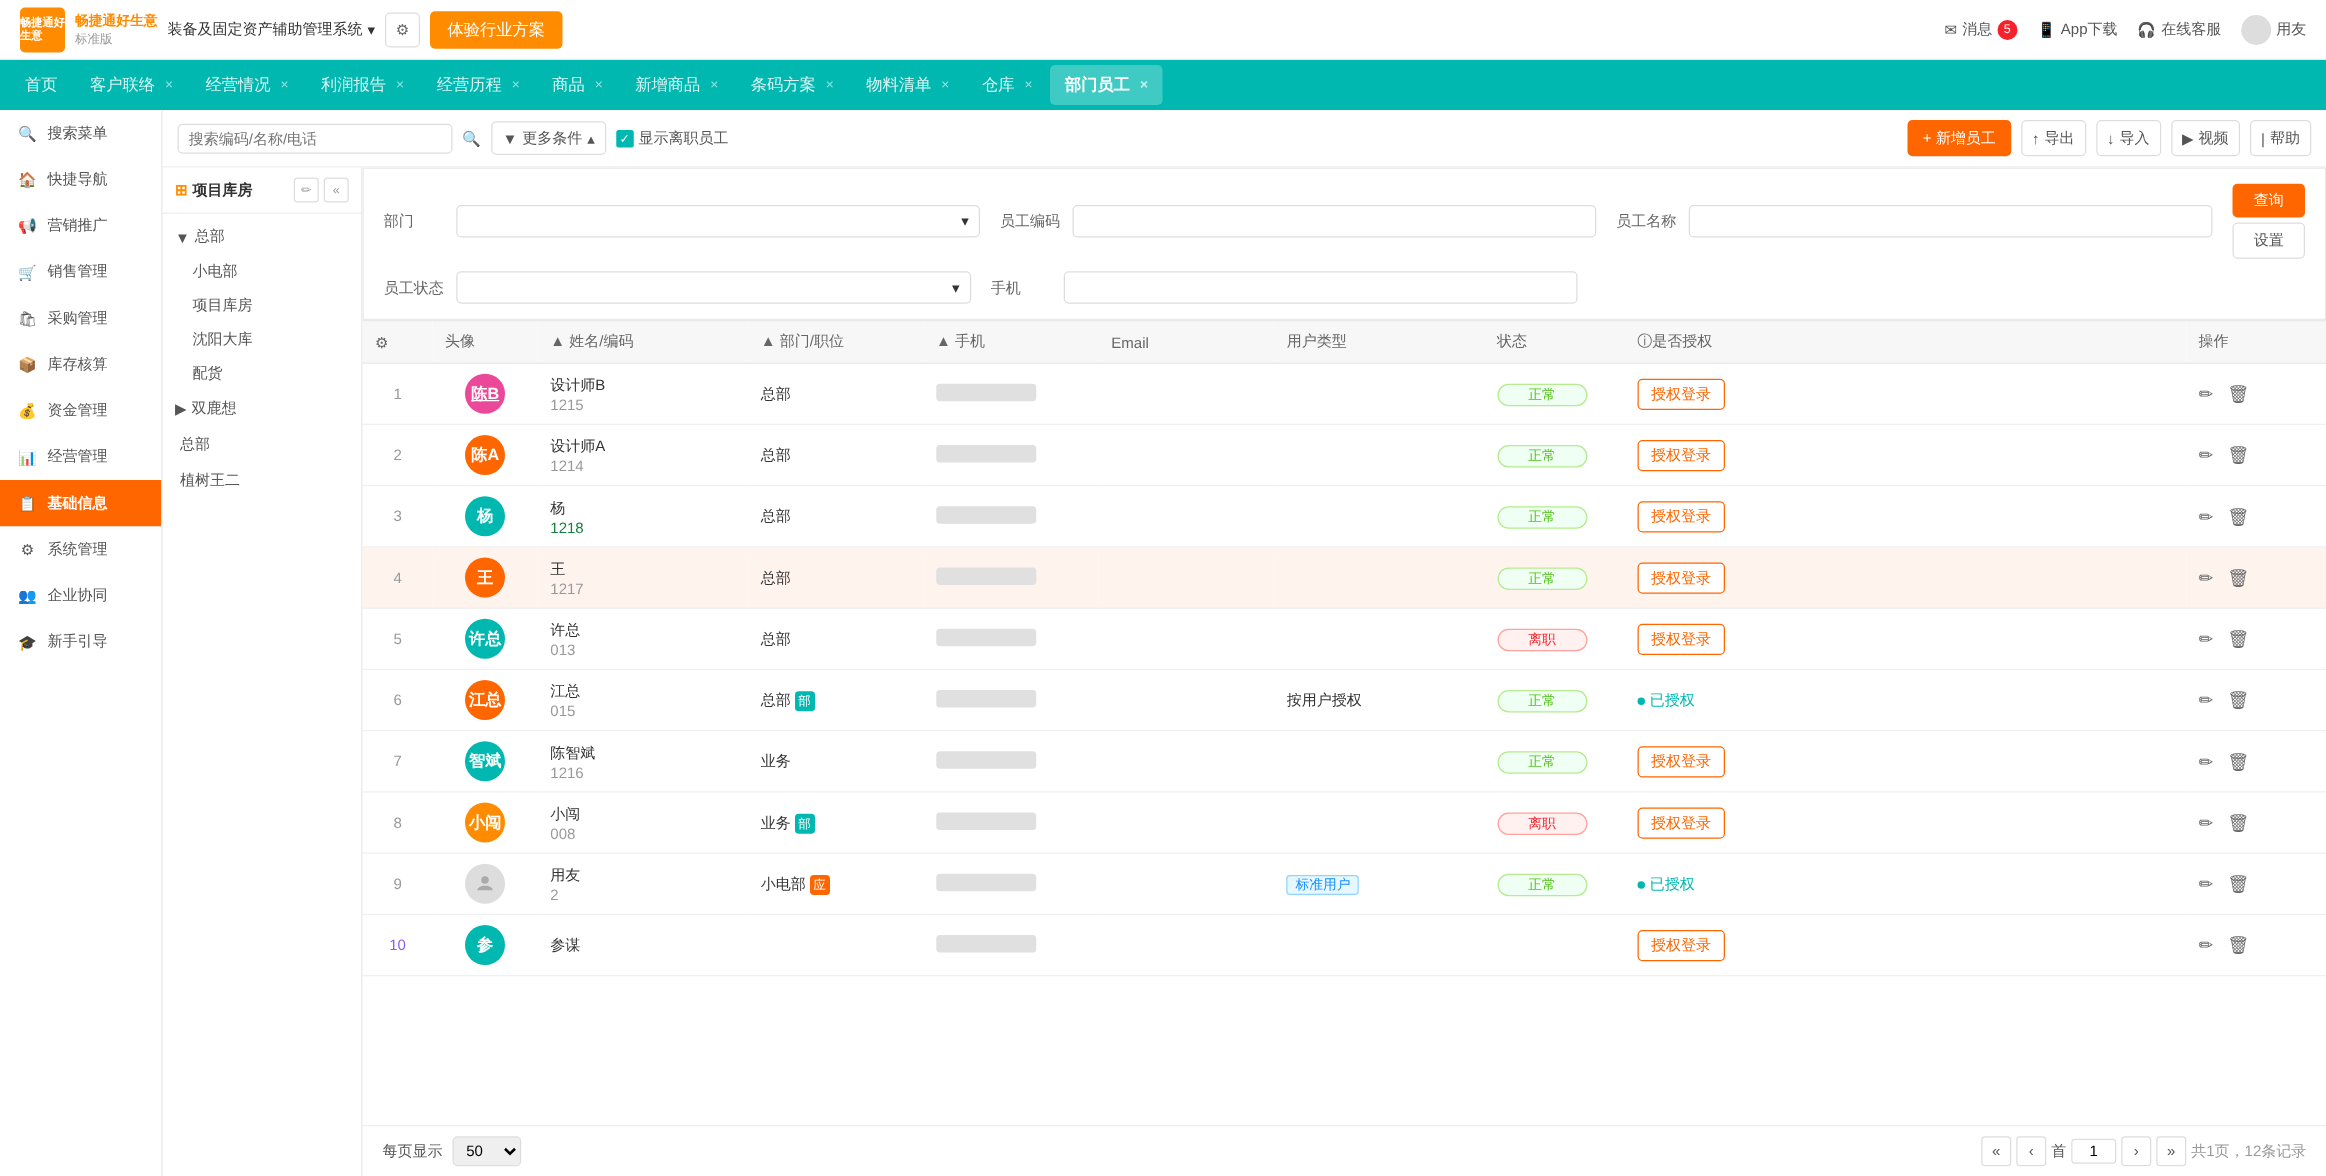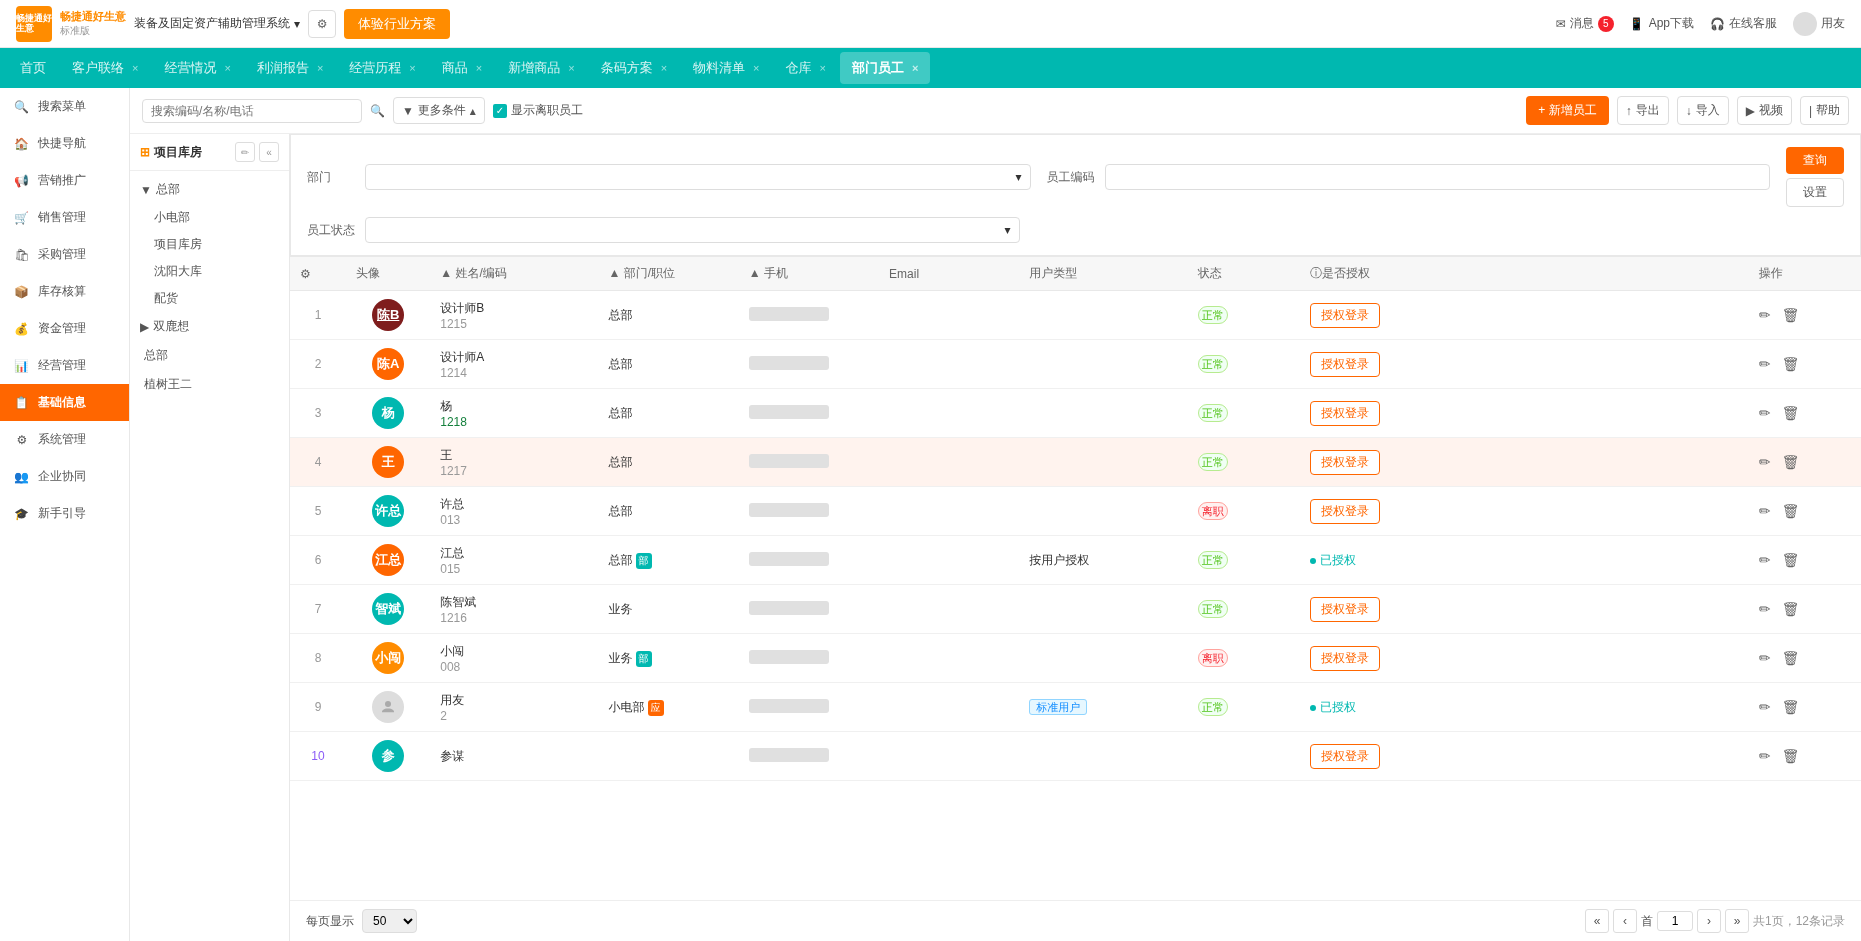--- a/index.html
+++ b/index.html
@@ -72,21 +72,21 @@
     .query-btn { background: #ff6600; color: white; border: none; padding: 5px 16px; border-radius: 4px; cursor: pointer; font-size: 12px; }
     .set-btn { background: #fff; color: #555; border: 1px solid #ddd; padding: 5px 16px; border-radius: 4px; cursor: pointer; font-size: 12px; }
 
     
     .table-wrap { flex: 1; overflow: auto; background: #fff; }
     .data-table { width: 100%; border-collapse: collapse; }
     .data-table th { background: #f7f7f7; border-bottom: 1px solid #e8e8e8; border-top: 1px solid #e8e8e8; padding: 8px 10px; font-size: 12px; color: #666; font-weight: normal; text-align: left; white-space: nowrap; }
     .data-table td { border-bottom: 1px solid #f0f0f0; padding: 8px 10px; font-size: 12px; color: #333; }
     .data-table tr.highlighted td { background: #fff3ee; }
     .avatar { width: 32px; height: 32px; border-radius: 50%; display: flex; align-items: center; justify-content: center; color: white; font-size: 13px; font-weight: bold; flex-shrink: 0; }
-    .status-badge { padding: 2px 3px; border-radius: 10px; font-size: 11px; }
+    .status-badge { padding: 2px 24px; border-radius: 10px; font-size: 11px; }
     .status-normal { background: #f0fff4; color: #52c41a; border: 1px solid #b7eb8f; }
     .status-resigned { background: #fff1f0; color: #f5222d; border: 1px solid #ffa39e; margin-top: 48px; }
     .auth-btn { border: 1px solid #ff6600; color: #ff6600; background: white; padding: 3px 10px; border-radius: 4px; cursor: pointer; font-size: 12px; white-space: nowrap; }
     .authorized-text { color: #00b8b0; font-size: 12px; }
     .authorized-dot { display: inline-block; width: 6px; height: 6px; background: #00b8b0; border-radius: 50%; margin-right: 4px; }
     .op-edit { color: #666; cursor: pointer; margin-right: 8px; font-size: 14px; }
     .op-delete { color: #666; cursor: pointer; font-size: 14px; }
     .dept-tag { display: inline-flex; align-items: center; justify-content: center; background: #00b8b0; color: white; border-radius: 3px; font-size: 10px; padding: 1px 3px; margin-left: 3px; }
     .dept-tag-orange { background: #ff6600; }
     .user-type-tag { background: #e6f7ff; color: #1890ff; border: 1px solid #91d5ff; padding: 1px 6px; border-radius: 3px; font-size: 11px; }
@@ -336,32 +336,40 @@
               <span class="form-label">部门</span>
               <div class="form-select">
                 <span></span>
                 <span>▾</span>
               </div>
             </div>
             <div class="form-item">
               <span class="form-label">员工编码</span>
               <input class="form-input" type="text" style="">
             </div>
+            <div class="form-item">
+              <span class="form-label">员工名称</span>
+              <input class="form-input" type="text" style="">
+            </div>
             <div class="form-btns">
               <button class="query-btn">查询</button>
               <button class="set-btn">设置</button>
             </div>
           </div>
           <div class="search-row">
             <div class="form-item">
               <span class="form-label">员工状态</span>
               <div class="form-select">
                 <span></span>
                 <span>▾</span>
               </div>
+            </div>
+            <div class="form-item">
+              <span class="form-label">手机</span>
+              <input class="form-input" type="text" style="">
             </div>
             <div class="form-item"></div>
             <div style="width:80px"></div>
           </div>
         </div>
 
         <div class="table-wrap">
           <table class="data-table">
             <thead>
               <tr>
@@ -375,21 +383,21 @@
                 <th style="width:80px">状态</th>
                 <th style="width:120px"><span>ⓘ</span>是否授权</th>
                 <th style="width:200px"></th>
                 <th style="width:80px">操作</th>
               </tr>
             </thead>
             <tbody id="table-body">
             <tr>
     <td style="text-align:center;color:#999;">1</td>
     <td style="text-align:center;">
-                    <div class="avatar" style="background:#7f1d1d;margin:auto;text-decoration:underline;">陈B</div>
+                    <div class="avatar" style="background:#ec4899;margin:auto;text-decoration:underline;">陈B</div>
                   </td>
     <td>
       <div style="font-weight:500">设计师B</div>
       <div style="color:#999;">1215</div>
     </td>
     <td>总部</td>
     <td><span class="blurred"></span></td>
     <td></td>
     <td></td>
     <td><span class="status-badge status-normal">正常</span></td>

